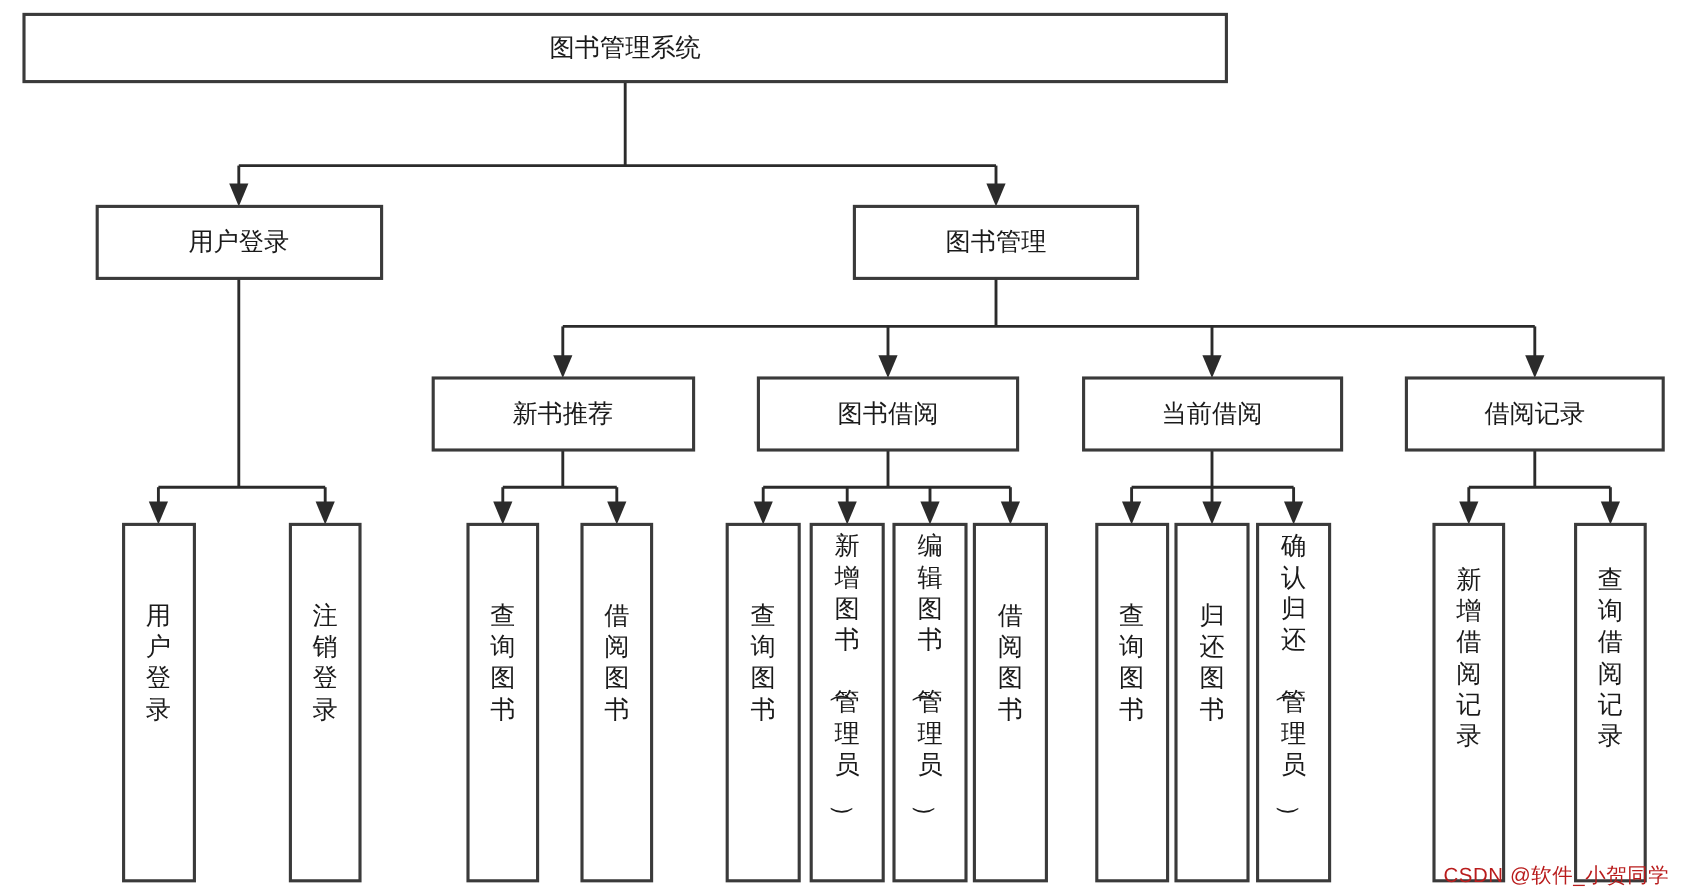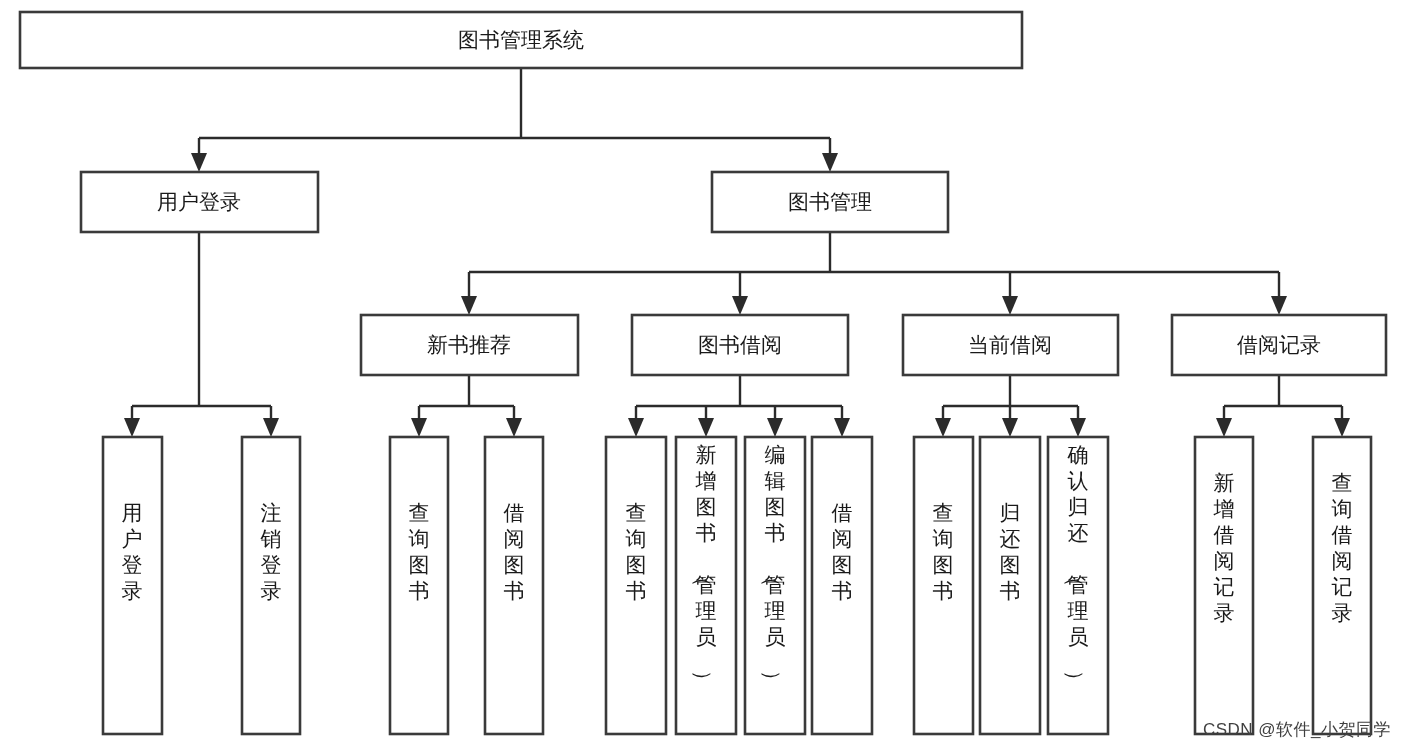--- a/index.html
+++ b/index.html
@@ -47,21 +47,21 @@
   .edge-arrow {
     fill: #2b2b2b;
     stroke: none;
   }
   .watermark {
     position: absolute;
     right: 14px;
     bottom: 6px;
     font-family: "Liberation Sans", "DejaVu Sans", sans-serif;
     font-size: 17px;
-    color: #404040;
+    color: #b91c1c;
     white-space: nowrap;
     letter-spacing: 0.5px;
     pointer-events: none;
   }
 </style>
 </head>
 <body>
 
 <svg id="chart-root" viewBox="0 0 1405 747" xmlns="http://www.w3.org/2000/svg">
 

